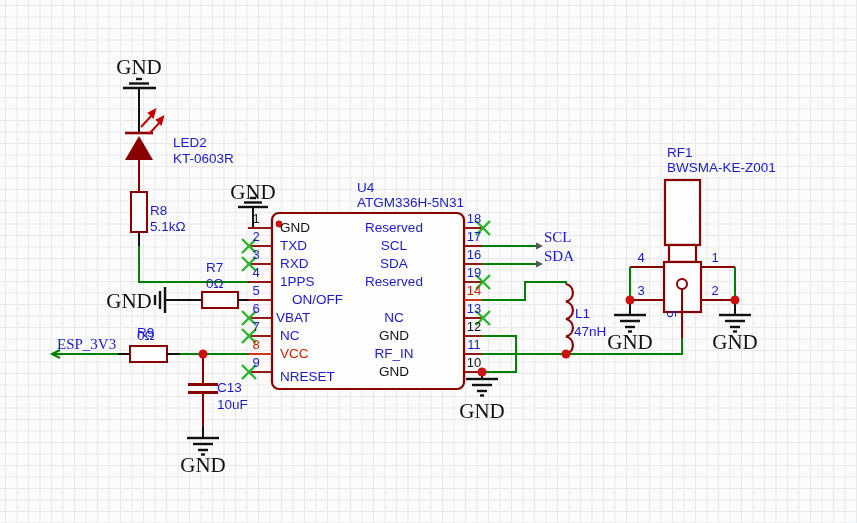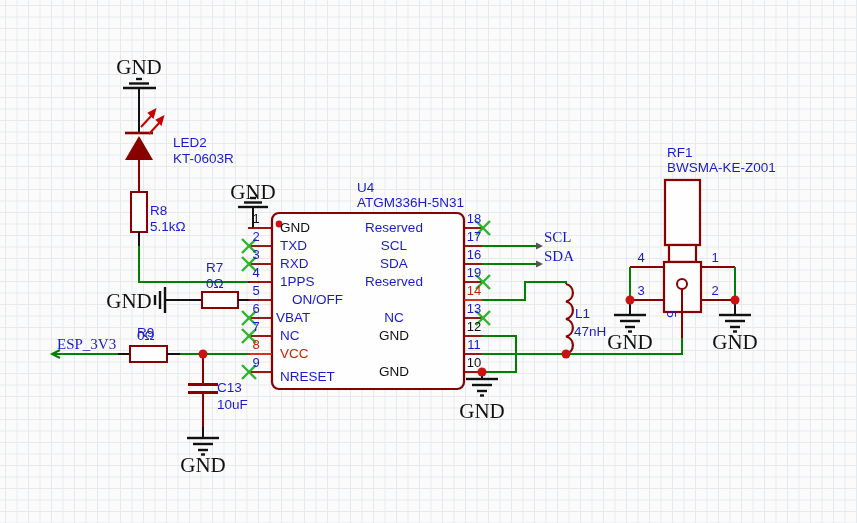--- a/index.html
+++ b/index.html
@@ -289,20 +289,21 @@
   <div class="pnum c-black" style="left:465px;top:320px">12</div>
   <div class="pnum c-blue" style="left:465px;top:338px">11</div>
   <div class="pnum c-black" style="left:465px;top:356px">10</div>
 
   <div class="pname pname-r c-blue" style="left:330px;top:220px">Reserved</div>
   <div class="pname pname-r c-blue" style="left:330px;top:238px">SCL</div>
   <div class="pname pname-r c-blue" style="left:330px;top:256px">SDA</div>
   <div class="pname pname-r c-blue" style="left:330px;top:274px">Reserved</div>
   <div class="pname pname-r c-blue" style="left:330px;top:310px">NC</div>
   <div class="pname pname-r c-black" style="left:330px;top:328px">GND</div>
+  <div class="pname pname-r c-blue" style="left:330px;top:346px">RF_IN</div>
   <div class="pname pname-r c-black" style="left:330px;top:364px">GND</div>
 
   <div class="pnum c-blue" style="left:632px;top:251px">4</div>
   <div class="pnum c-blue" style="left:706px;top:251px">1</div>
   <div class="pnum c-blue" style="left:632px;top:284px">3</div>
   <div class="pnum c-blue" style="left:706px;top:284px">2</div>
   <div class="pnum c-blue rot90" style="left:662px;top:307px">5</div>
 
 </div>
 

